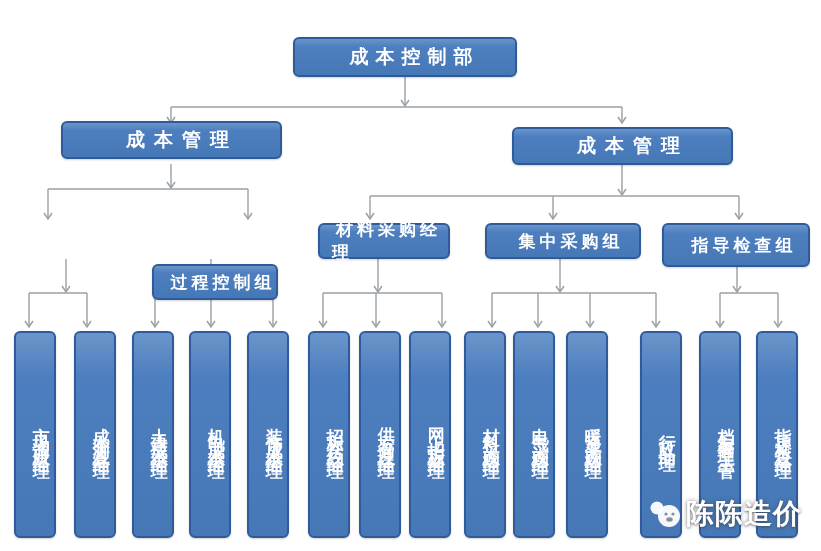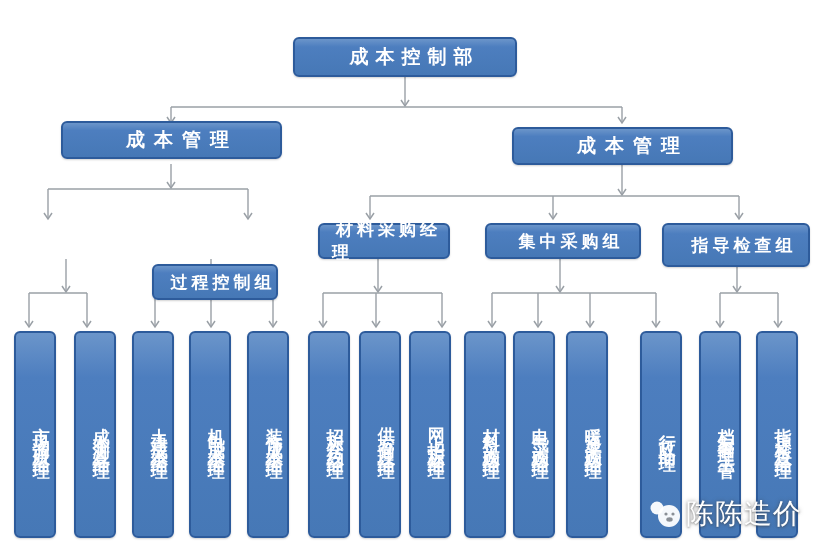--- a/index.html
+++ b/index.html
@@ -39,21 +39,21 @@
     letter-spacing:7px;
     line-height:1.15;
   }
   .watermark{
     position:absolute;left:646px;top:494px;
     display:flex;align-items:center;
     z-index:5;
   }
   .watermark-text{
     color:var(--wm-text,#ffffff);
-    font-size:28px;font-weight:normal;
+    font-size:28px;font-weight:bold;
     letter-spacing:1px;
     text-shadow:0 0 4px rgba(60,60,60,0.55),0 1px 2px rgba(60,60,60,0.45);
     white-space:nowrap;
   }
 </style>
 </head>
 <body>
 
 <div class="stage">
 

